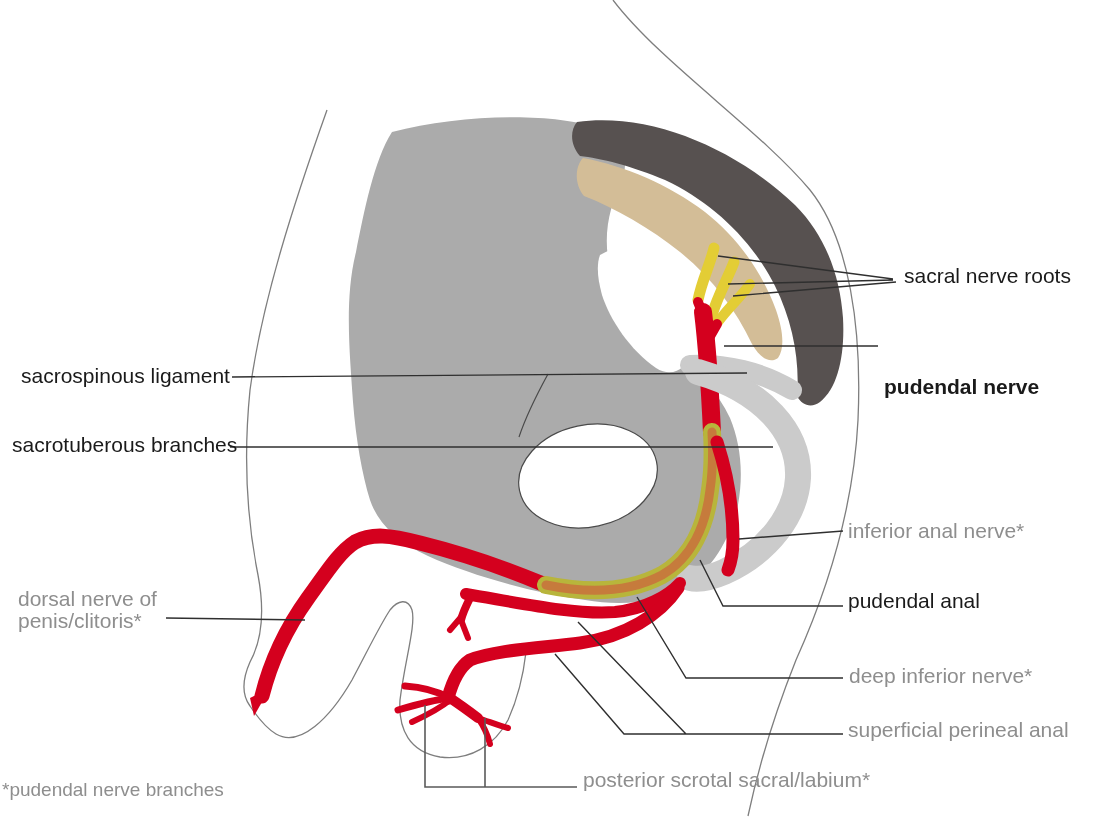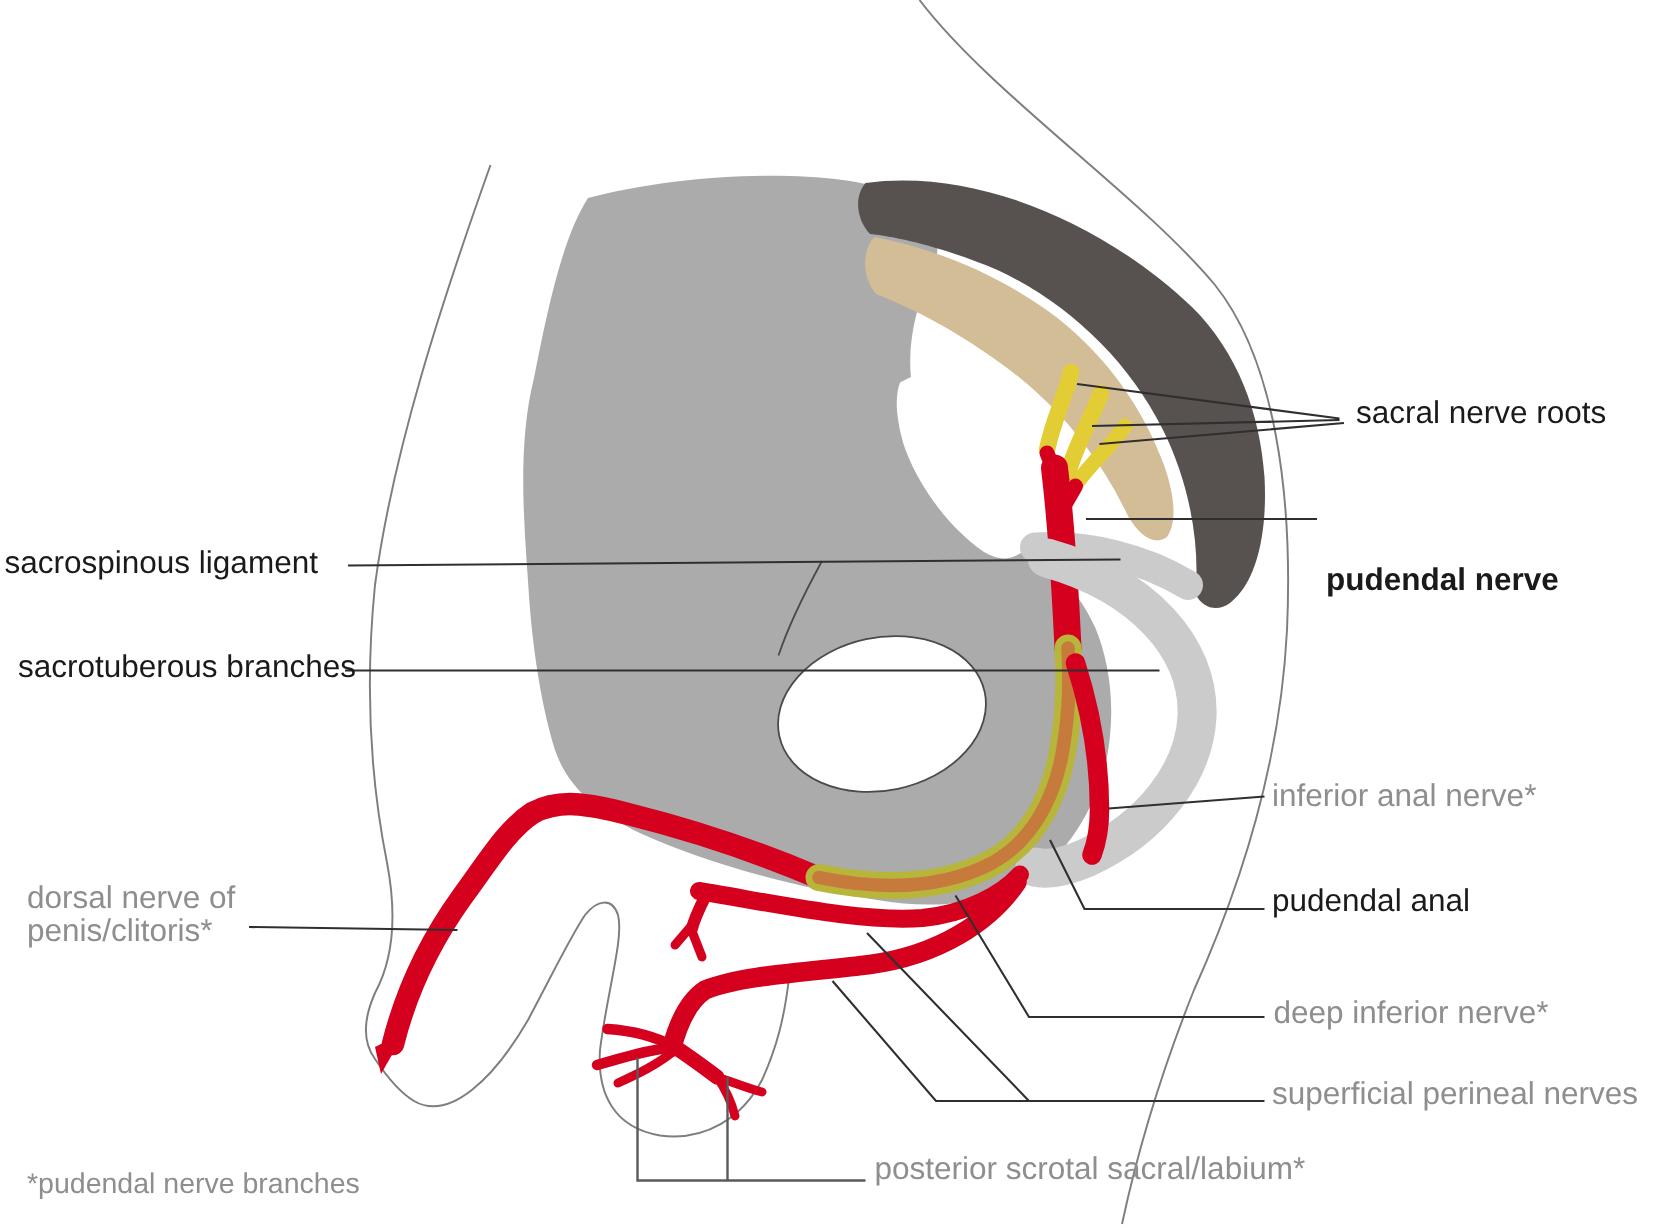--- a/index.html
+++ b/index.html
@@ -15,21 +15,21 @@
     position:absolute;
     font-size:21px;
     color:var(--label-black,#1a1a1a);
     white-space:pre-line;
     line-height:1.06;
   }
   .lbl-bold{font-weight:bold;margin-top:40px;}
   .lbl-gray{
     color:var(--label-gray,#8e8e8e);
   }
-  .footnote{font-size:19px;margin-left:16px;}
+  .footnote{font-size:19px;}
   
   .bone{fill:var(--bone-gray,#ababab);}
   .lig{stroke:var(--ligament-light-gray,#cbcbcb);fill:none;}
   .sacrum{fill:var(--sacrum-dark,#575150);}
   .tan{fill:var(--sacrum-tan,#d3bd97);}
   .root{stroke:var(--nerve-root-yellow,#e3cd35);fill:none;}
   .red{stroke:var(--nerve-red,#d4001e);fill:none;}
   .redfill{fill:var(--nerve-red,#d4001e);}
   .canal-o{stroke:var(--canal-olive,#b8b53b);fill:none;}
   .canal-i{stroke:var(--canal-orange,#c67b3c);fill:none;}
@@ -112,32 +112,32 @@
       <path class="leader" d="M637,597 L686,678 L843,678"></path>
       <path class="leader" d="M555,654 L624,734 L843,734 M578,622 L686,734"></path>
       <path class="bracket" d="M425,705 L425,787 L577,787 M485,718 L485,787"></path>
     </g>
   </svg>
 
   <div class="lbl" style="left:904px;top:265px;">sacral nerve roots</div>
 
   <div class="lbl lbl-bold" style="left:884px;top:336px;">pudendal nerve</div>
 
-  <div class="lbl" style="left:3px;top:365px;">sacrospinous ligament</div>
+  <div class="lbl" style="left:21px;top:365px;">sacrospinous ligament</div>
 
   <div class="lbl" style="left:12px;top:434px;">sacrotuberous branches</div>
 
   <div class="lbl lbl-gray" style="left:848px;top:520px;">inferior anal nerve*</div>
 
   <div class="lbl" style="left:848px;top:590px;">pudendal anal</div>
 
   <div class="lbl lbl-gray" style="left:18px;top:588px;">dorsal nerve of
 penis/clitoris*</div>
 
   <div class="lbl lbl-gray" style="left:849px;top:665px;">deep inferior nerve*</div>
 
-  <div class="lbl lbl-gray" style="left:848px;top:719px;">superficial perineal nerves</div>
+  <div class="lbl lbl-gray" style="left:848px;top:719px;">superficial perineal anal</div>
 
   <div class="lbl lbl-gray" style="left:583px;top:769px;">posterior scrotal sacral/labium*</div>
 
   <div class="lbl lbl-gray footnote" style="left:2px;top:780px;">*pudendal nerve branches</div>
 
 </div>
 
 </body></html>

